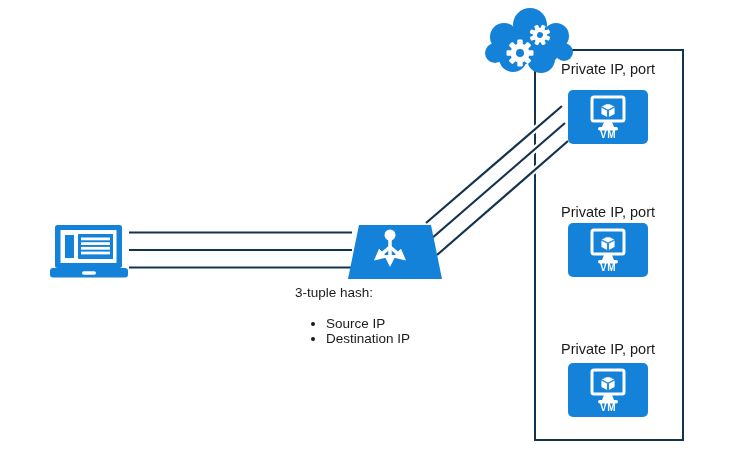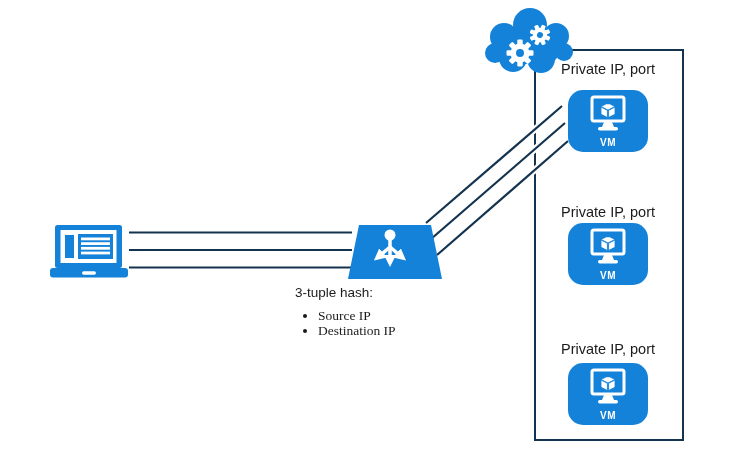--- a/index.html
+++ b/index.html
@@ -14,26 +14,26 @@
     left:534px;top:49px;width:150px;height:392px;
     border:2.5px solid #14334f;box-sizing:border-box;background:transparent;z-index:1;
   }
   
   .connections{left:0;top:0;z-index:2;pointer-events:none;}
   
   .icon-wrap{z-index:3;}
   .cloud-wrap{z-index:4;}
   
   .hash-note{left:295px;top:285px;width:150px;font-size:13.5px;line-height:15px;z-index:3;}
-  .hash-note ul{margin:8px;padding:0 0 0 15px;list-style:disc;font-family:Liberation Serif, serif;}
+  .hash-note ul{margin:16px;padding:0 0 0 15px;list-style:disc;}
   .hash-note li{margin:0;padding:0;}
   
   .vm-label{left:538px;width:140px;text-align:center;font-size:14.5px;z-index:3;white-space:nowrap;}
   .vm-tile{
-    left:568px;width:80px;height:62px;background:#1482d8;border-radius:15px;z-index:3;
+    left:568px;width:80px;height:54px;background:#1482d8;border-radius:5px;z-index:3;
   }
   .vm-tile svg{position:absolute;left:16px;top:5px;}
   .vm-badge{
     position:absolute;left:0;right:0;bottom:4px;text-align:center;
     color:#ffffff;font-size:10px;font-weight:bold;letter-spacing:.5px;
   }
 </style>
 </head>
 <body>
 

